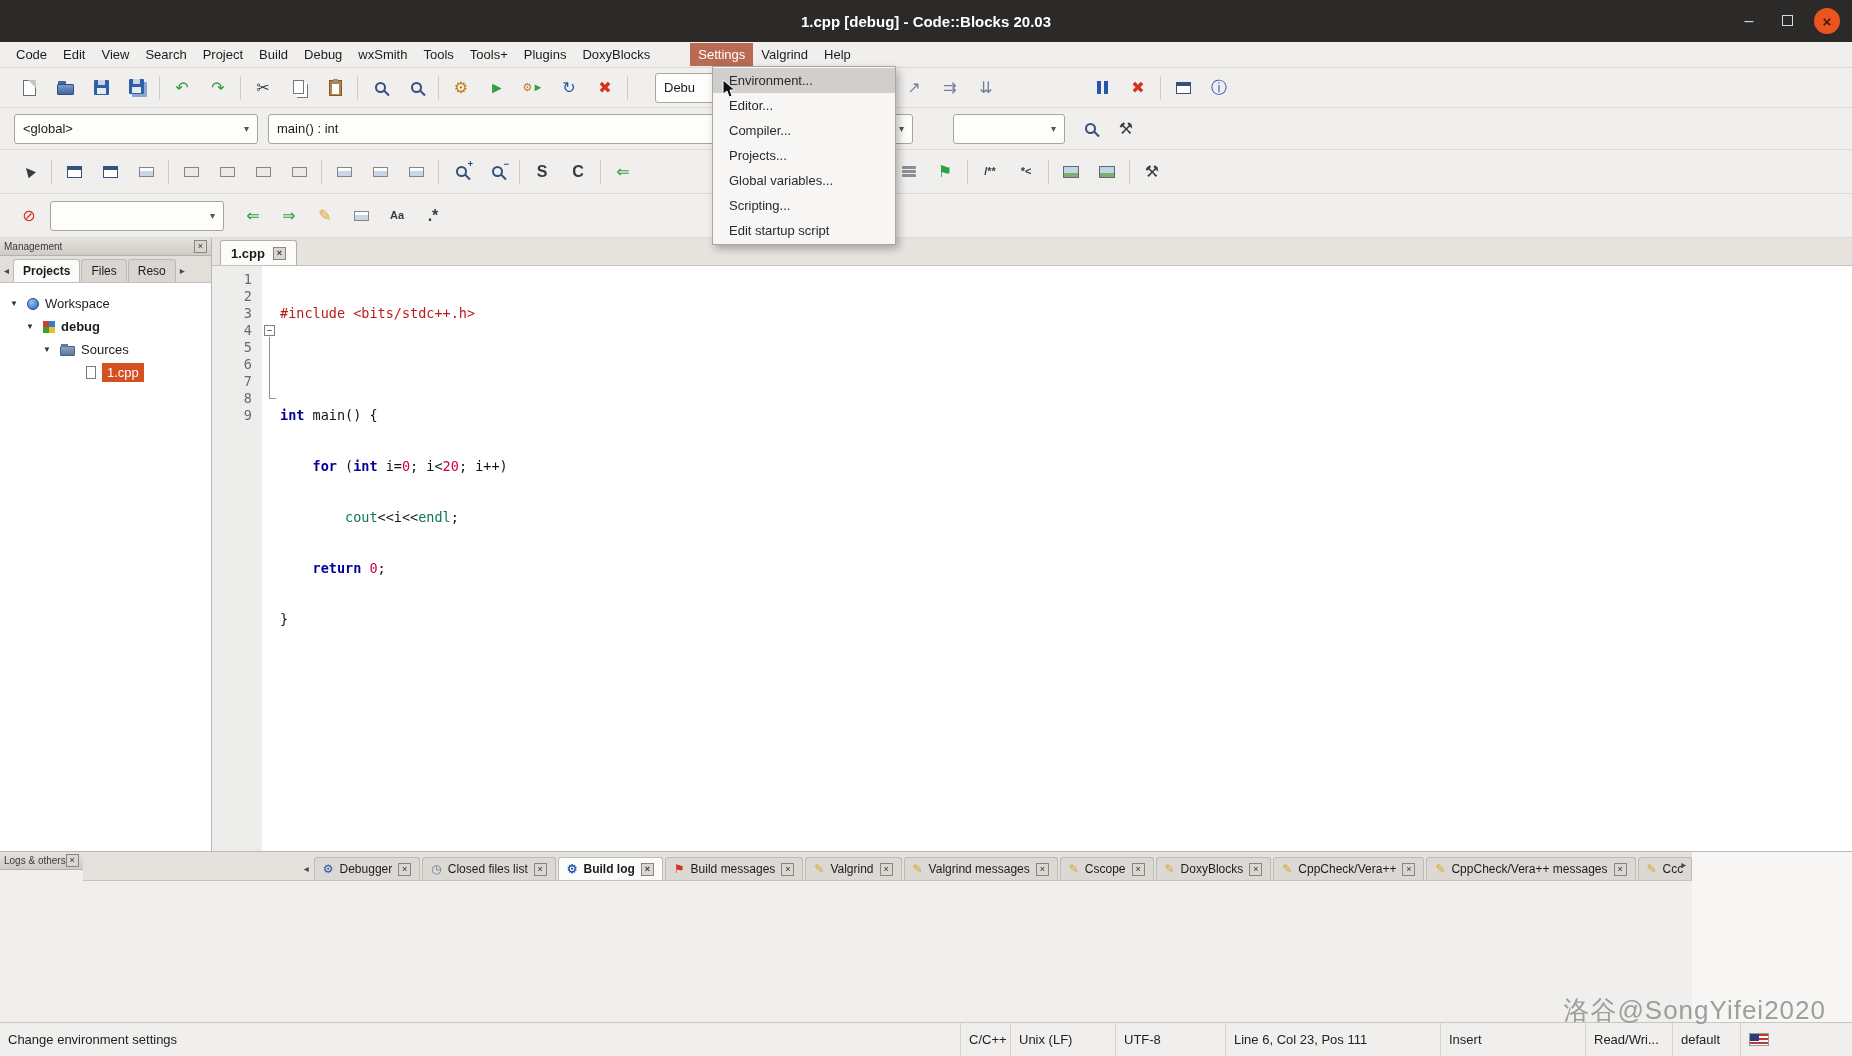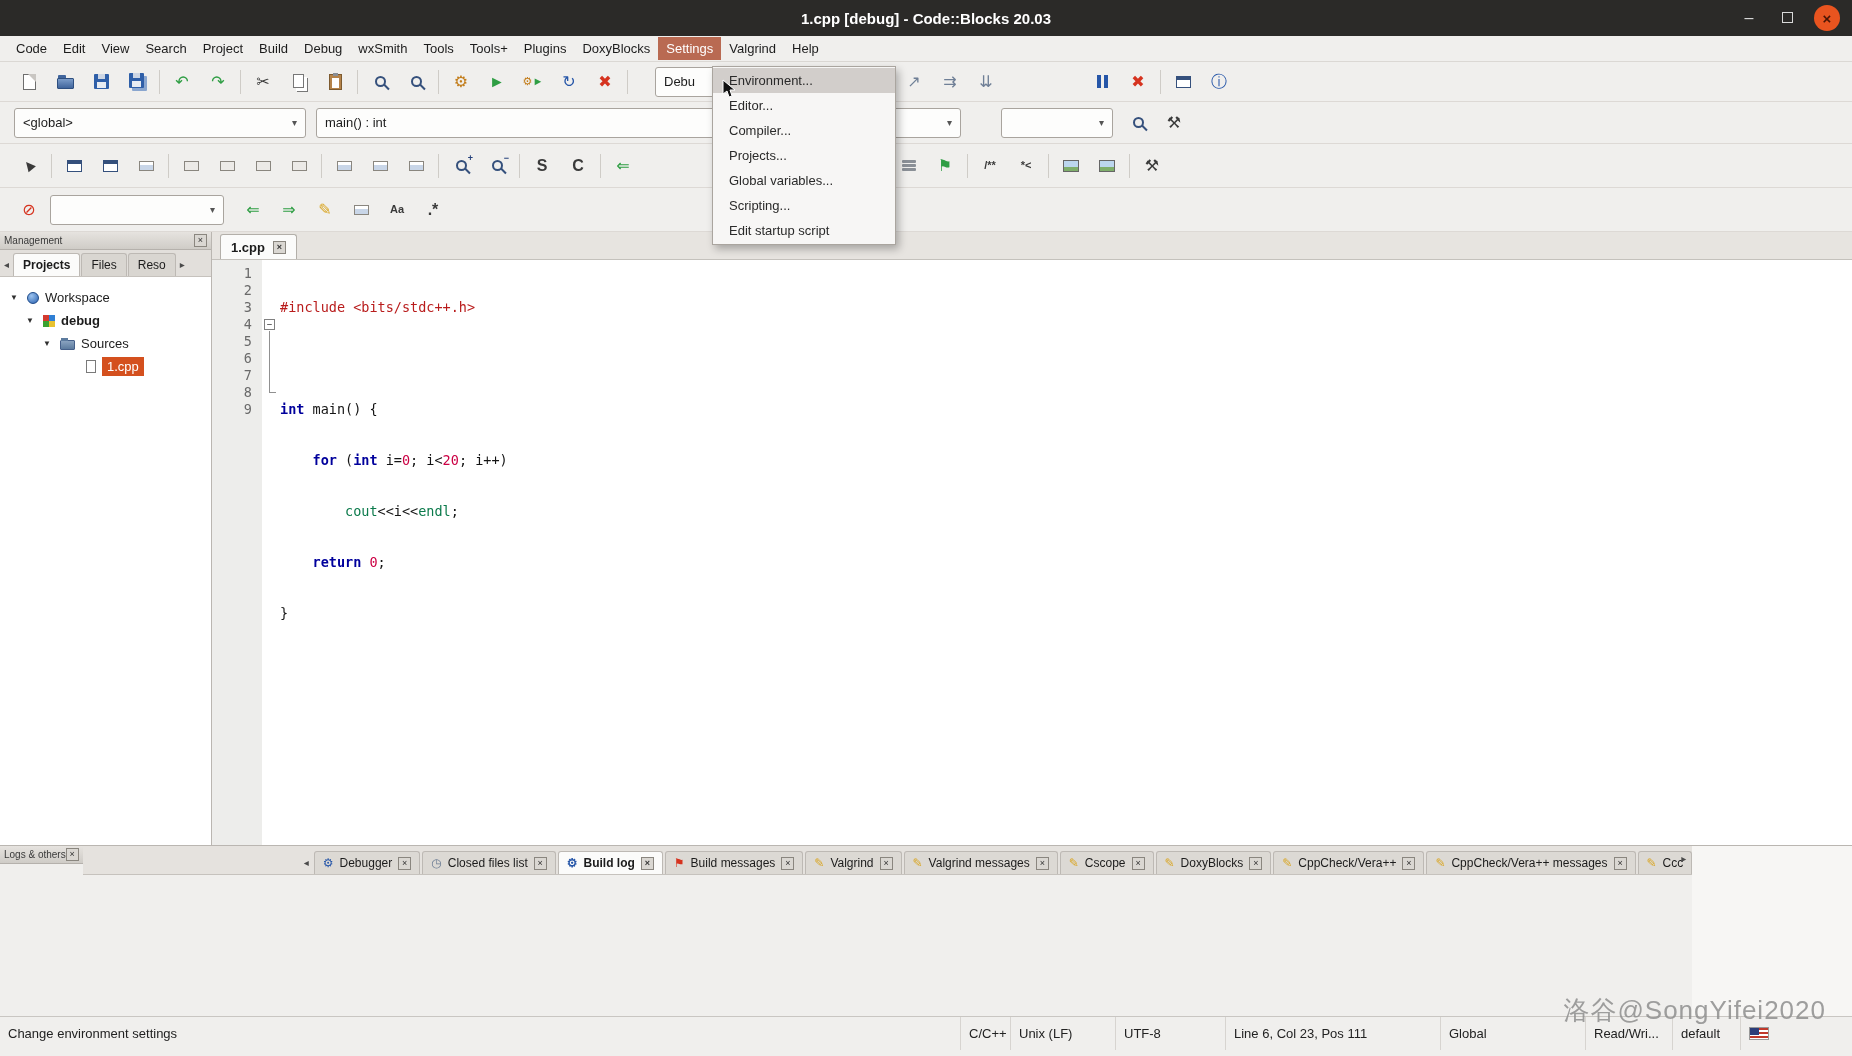--- a/index.html
+++ b/index.html
@@ -1,31 +1,31 @@
 <!DOCTYPE html>
 <html><head>
 <meta charset="utf-8">
 <style>
   * { box-sizing: border-box; margin: 0; padding: 0; }
   html,body { width:1852px; height:1056px; overflow:hidden; }
   body { font-family:"Liberation Sans", sans-serif; font-size:13px; color:#1c1c1c; background:#f0efed; position:relative; }
   .app { width:100%; height:100%; display:flex; flex-direction:column; }
 
   
-  .titlebar { height:36px; background:#2b2a28; color:#fff; display:flex; align-items:center; justify-content:center; position:relative; flex:0 0 auto; }
+  .titlebar { height:42px; background:#2b2a28; color:#fff; display:flex; align-items:center; justify-content:center; position:relative; flex:0 0 auto; }
   .title { font-weight:bold; font-size:15px; }
   .win-controls { position:absolute; right:12px; top:0; height:100%; display:flex; align-items:center; gap:16px; }
   .win-btn { color:#dcdcdc; font-size:16px; width:22px; text-align:center; }
   .i-maxbox { display:inline-block; width:11px; height:11px; border:1px solid #d9d9d9; }
   .close-btn { width:26px; height:26px; border-radius:50%; background:#e9541f; color:#4a1505; display:flex; align-items:center; justify-content:center; font-size:15px; font-weight:bold; }
 
   
   .menubar { height:26px; background:#f0efed; border-bottom:1px solid #dbd8d4; display:flex; align-items:center; padding-left:8px; flex:0 0 auto; }
   .menu-item { padding:4px 8px; white-space:nowrap; }
-  .menu-item.active { background:#b96a52; color:#fff; }
+  .menu-item.active { background:#b96a52; color:#fff;margin-left:32px; }
 
   
   .tb { display:flex; align-items:center; padding:0 0 0 14px; border-bottom:1px solid #ddd9d5; background:#f0efed; flex:0 0 auto; }
   .tb1 { height:40px; } .tb2 { height:42px; } .tb3 { height:44px; } .tb4 { height:44px; }
   .tbi { width:30px; height:30px; display:flex; align-items:center; justify-content:center; border-radius:3px; margin-right:6px; position:relative; }
   .tb-sep { width:1px; height:24px; background:#cfccc7; margin:0 7px 0 1px; flex:0 0 auto; }
   .g { font-size:16px; line-height:1; }
   .g.sm { font-size:11px; }
   .c-green{color:#2f9e44} .c-blue{color:#2656a8} .c-red{color:#d6331f}
   .c-orange{color:#c27c19} .c-slate{color:#6f7f96} .c-dark{color:#3a3a3a} .c-yellow{color:#d9a521}
@@ -243,21 +243,21 @@
     <span class="tb-sep"></span>
     <div class="tbi">
         <span class="i-win"></span>
       </div>
     <div class="tbi">
         <span class="g c-blue">ⓘ</span>
       </div>
   </div>
 
   <div class="tb tb2">
-    <div class="combo" style="width:292px">
+    <div class="combo" style="width:244px">
       <span>&lt;global&gt;</span>
       <span class="arrow">▾</span>
     </div>
     <div class="combo" style="width:645px; margin-left:10px;">
       <span>main() : int</span>
       <span class="arrow">▾</span>
     </div>
     <div class="combo" style="width:112px; margin-left:40px;">
       <span class="arrow">▾</span>
     </div>
@@ -533,21 +533,21 @@
     <div class="sb-cell" style="width:105px">
         <span>Unix (LF)</span>
       </div>
     <div class="sb-cell" style="width:110px">
         <span>UTF-8</span>
       </div>
     <div class="sb-cell" style="width:215px">
         <span>Line 6, Col 23, Pos 111</span>
       </div>
     <div class="sb-cell" style="width:145px">
-        <span>Global</span>
+        <span>Insert</span>
       </div>
     <div class="sb-cell" style="width:87px">
         <span>Read/Wri...</span>
       </div>
     <div class="sb-cell" style="width:68px">
         <span>default</span>
       </div>
     <div class="sb-cell" style="width:50px">
         <span class="i-flag-us"></span>
       </div>

